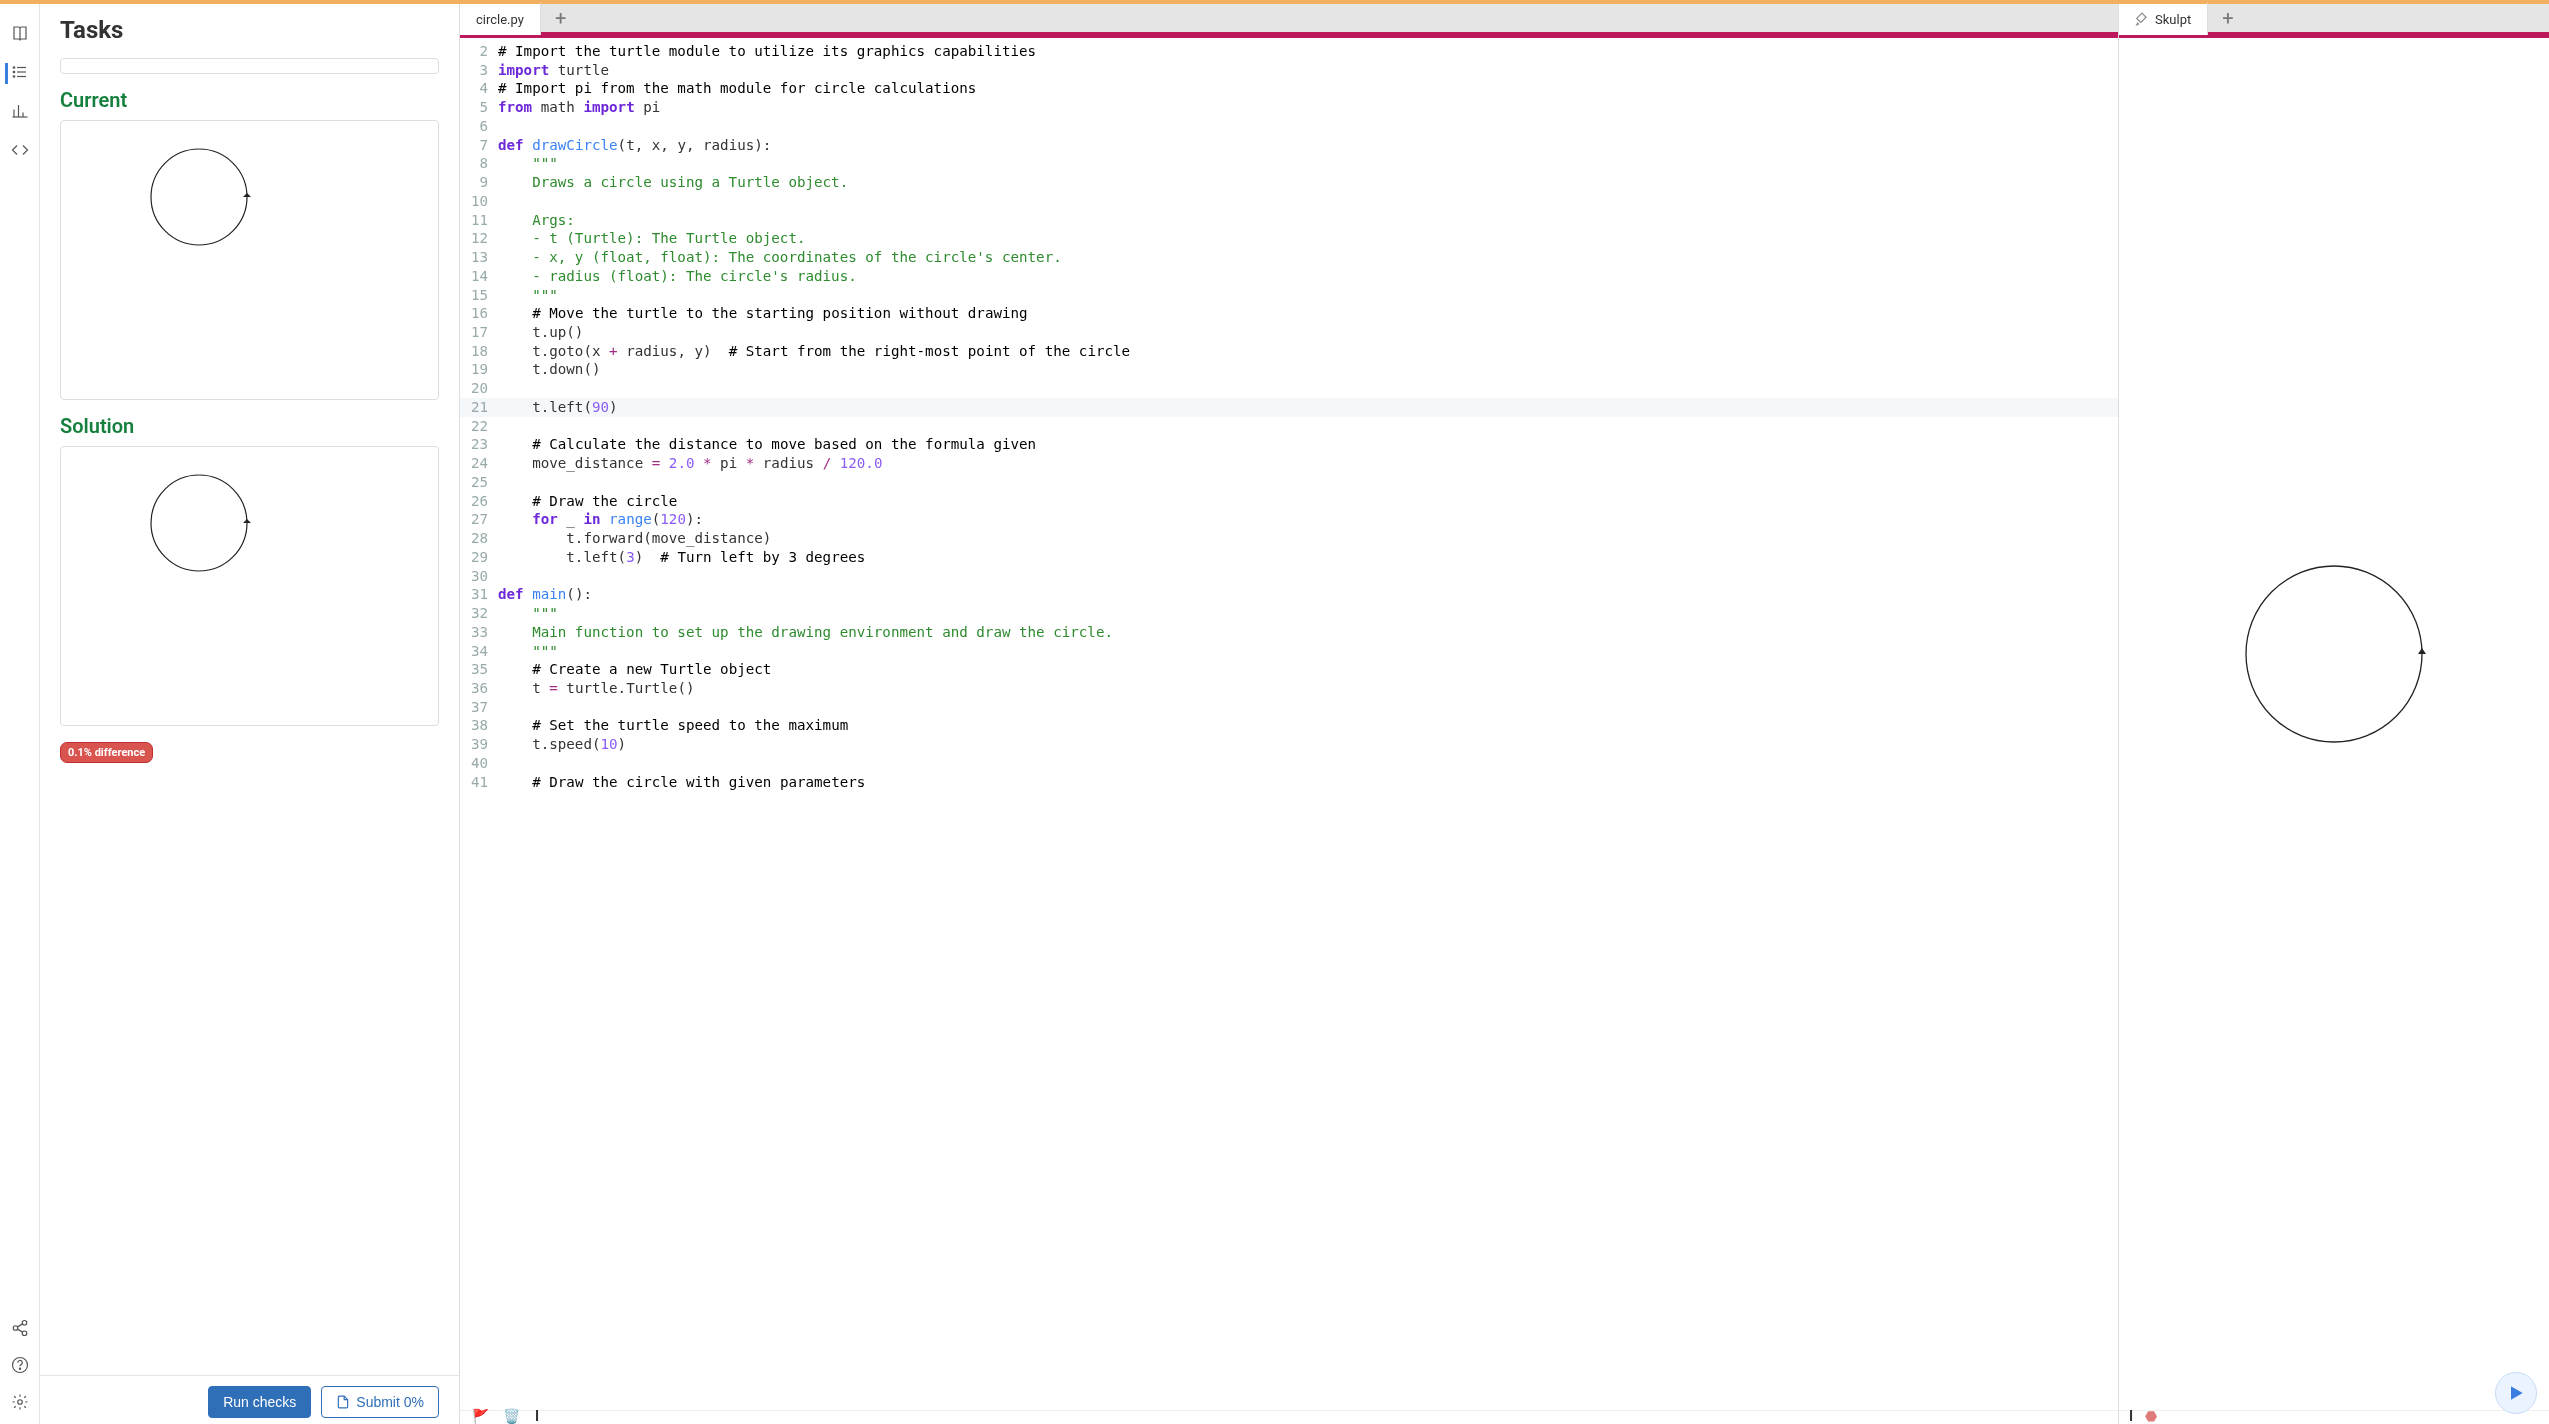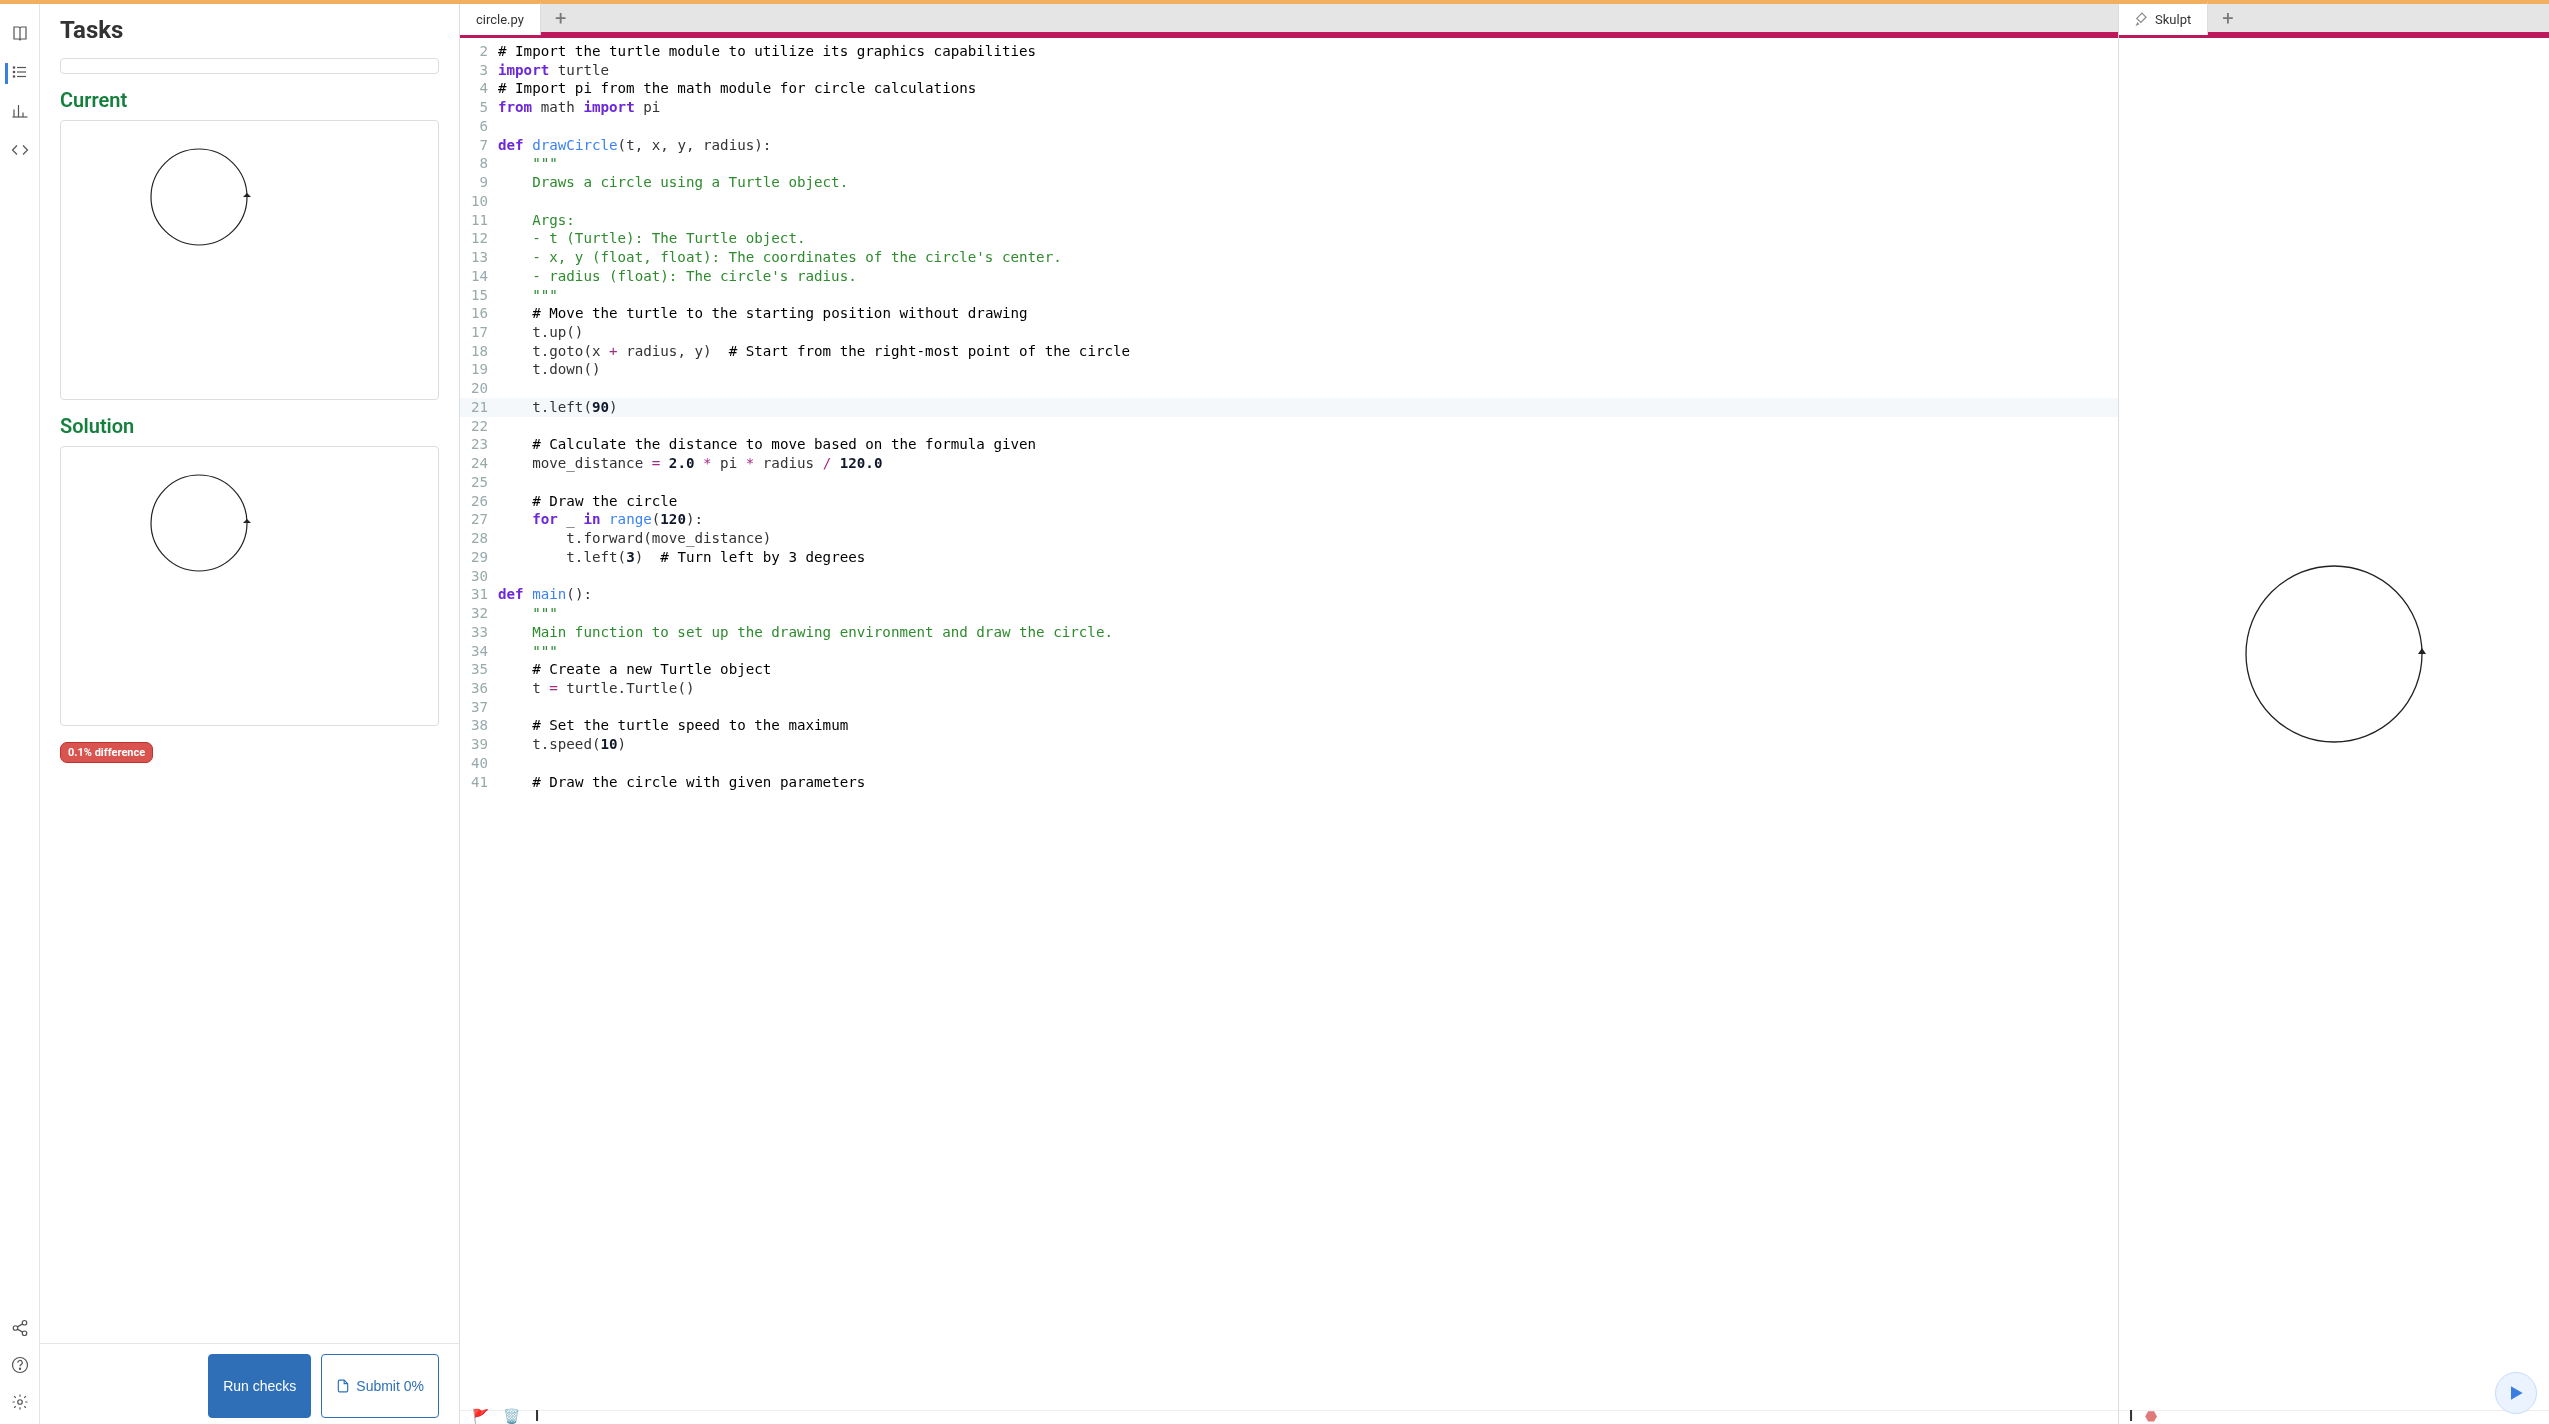--- a/index.html
+++ b/index.html
@@ -85,21 +85,21 @@
   }
   .task-footer {
     border-top: 1px solid #e5e5e5;
     padding: 10px 20px 6px;
     display: flex;
     justify-content: flex-end;
     gap: 10px;
   }
   .btn {
     font-size: 14px;
-    padding: 23px 14px;
+    padding: 7px 14px;
     border-radius: 4px;
     cursor: pointer;
     display: inline-flex;
     align-items: center;
     gap: 6px;
     border: 1px solid transparent;
   }
   .btn-primary {
     background: #2e6fb8;
     color: #fff;
@@ -164,21 +164,21 @@
     padding-right: 8px;
     color: #9aa;
     user-select: none;
     flex-shrink: 0;
   }
   .code { padding-left: 2px; }
   .tok-kw { color: #6d28d9; font-weight: 600; }
   .tok-def { color: #3b82f6; }
   .tok-str { color: #2e8b2e; }
   .tok-com { color: #000000; }
-  .tok-num { color: #0f172a; font-weight: bold; }
+  .tok-num { color: #8b5cf6; }
   .tok-op { color: #a02c85; }
   .active-line { background: #f5f8fb; }
   .editor-toolbar {
     height: 14px;
     border-top: 1px solid #eee;
     display: flex;
     align-items: flex-end;
     gap: 14px;
     padding: 0 12px;
   }

